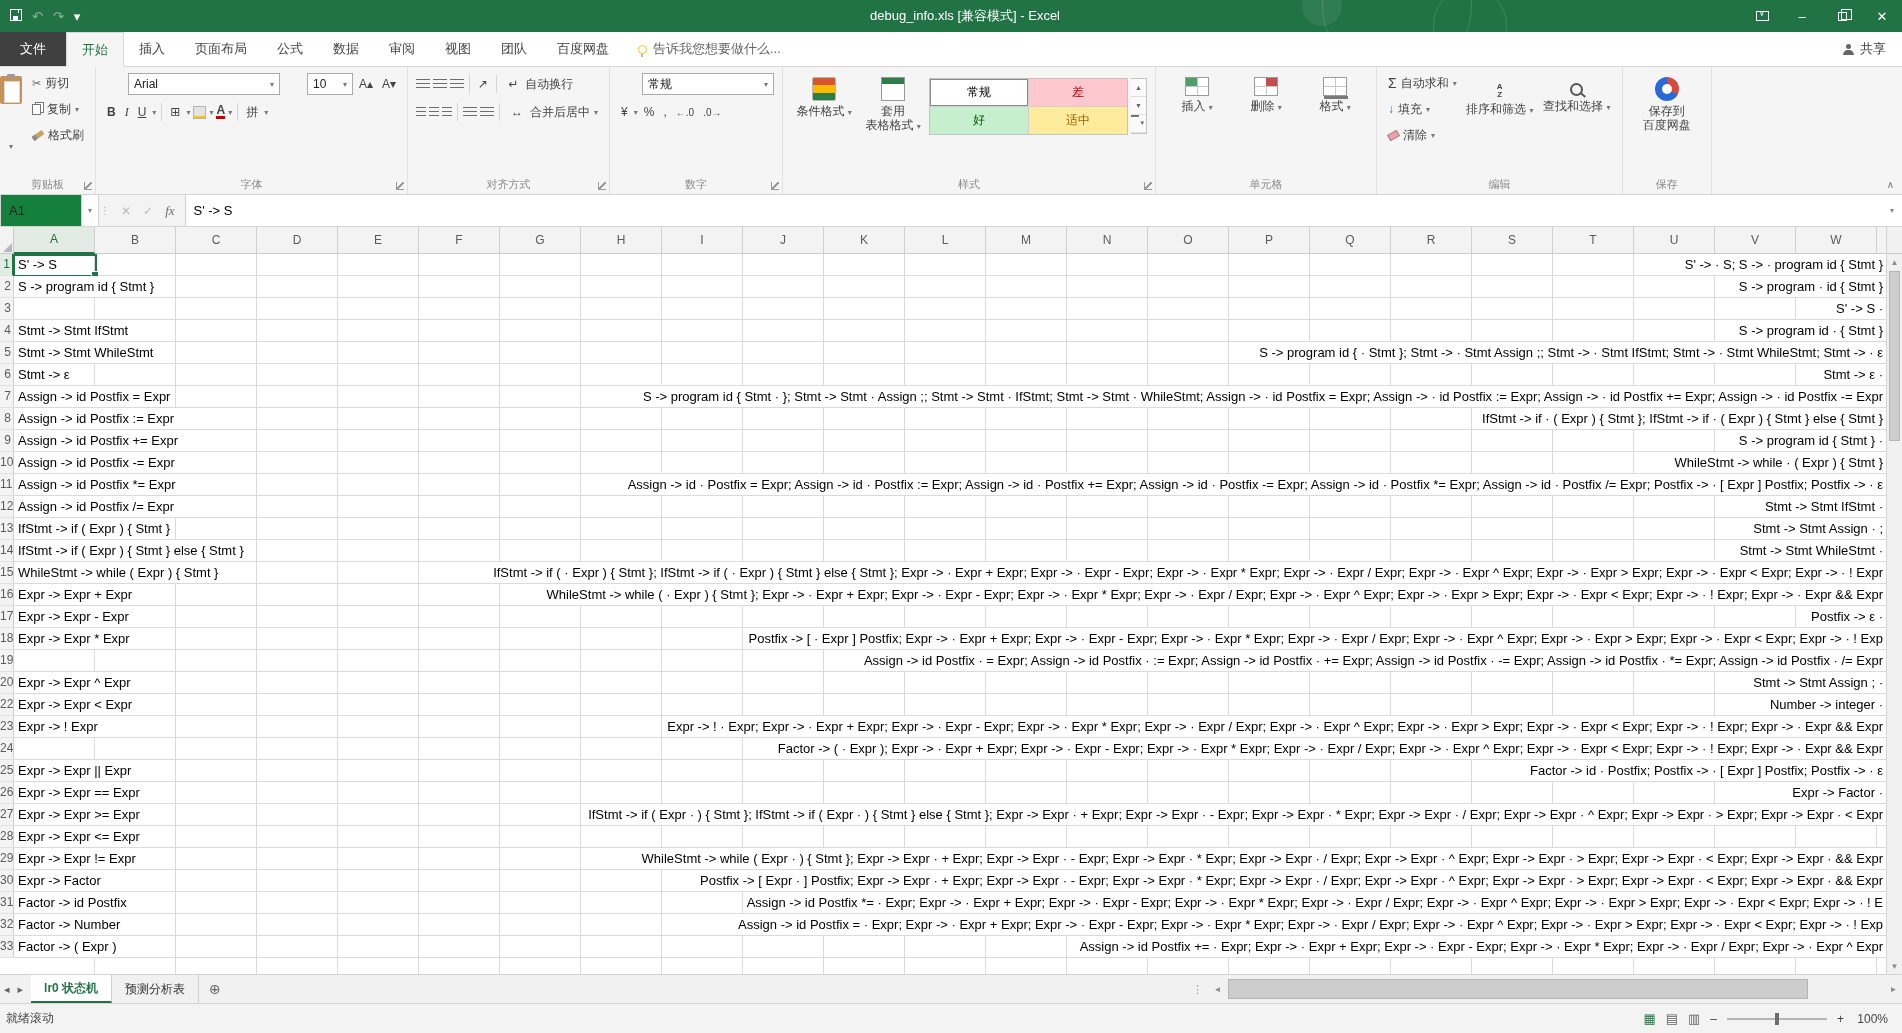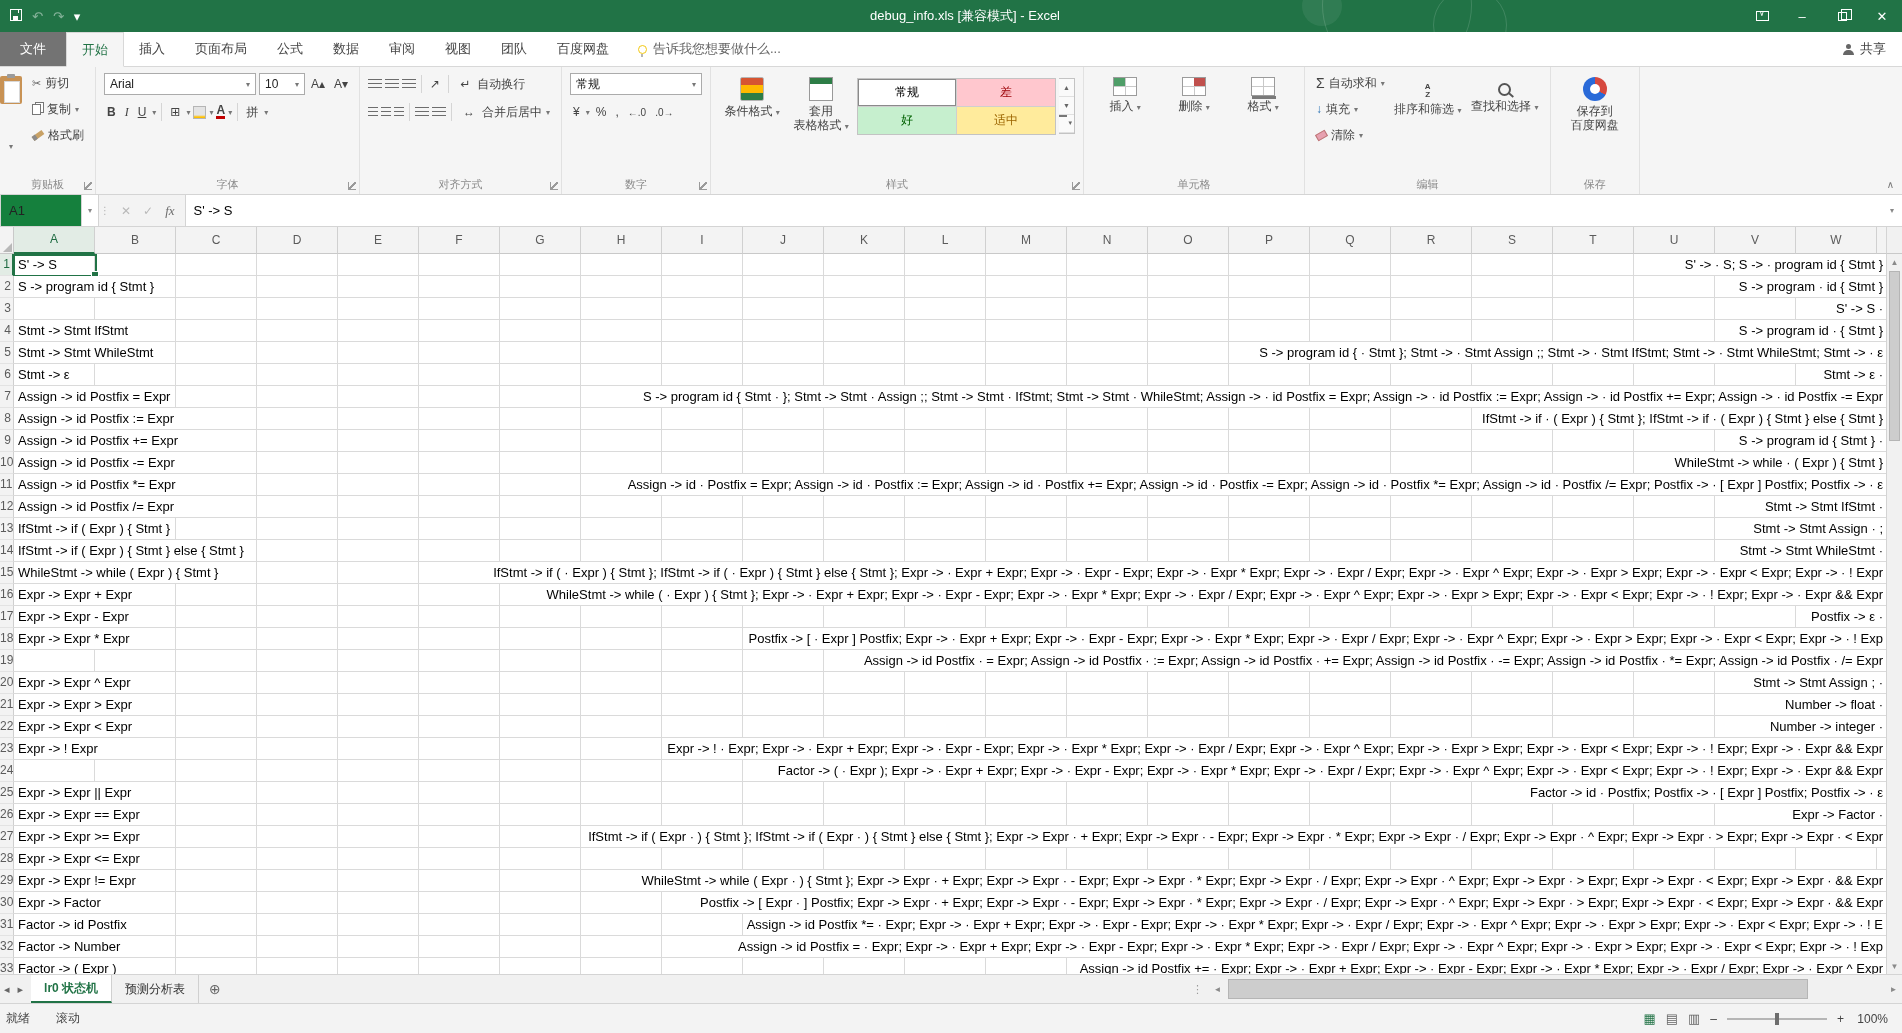--- a/index.html
+++ b/index.html
@@ -24,41 +24,41 @@
   .wc { width:40px; height:100%; display:flex; align-items:center; justify-content:center; font-size:13px; }
   .ic-ribbonopt { display:inline-block; width:13px; height:10px; border:1px solid #fff; position:relative; }
   .ic-ribbonopt::after { content:"∧"; position:absolute; left:2px; top:-3px; font-size:8px; transform:rotate(180deg); }
   .ic-restore { display:inline-block; width:9px; height:9px; border:1px solid #fff; position:relative; }
   .ic-restore::before { content:""; position:absolute; left:2px; top:-4px; width:9px; height:9px; border:1px solid #fff; }
 
   
   .tabrow { height:35px; background:#fff; display:flex; align-items:stretch; border-bottom:1px solid #d8d8d8; flex:none; position:relative; z-index:3; }
   .tabs { display:flex; align-items:stretch; }
   .tab { padding:0 15px; display:flex; align-items:center; font-size:13px; color:#444; cursor:default; }
-  .tab.file { background:#737373; color:#fff; padding:0 20px; }
+  .tab.file { background:#404040; color:#fff; padding:0 20px; }
   .tab.active { background:#f5f5f5; color:#217346; border:1px solid #d8d8d8; border-bottom:1px solid #f5f5f5; margin-bottom:-1px; }
   .tellme { display:flex; align-items:center; gap:6px; margin-left:14px; color:#666; font-size:13px; }
   .bulb { width:9px; height:9px; border:1.5px solid #f2c811; border-radius:50%; position:relative; }
   .bulb::after { content:""; position:absolute; left:2px; bottom:-4px; width:2px; height:3px; background:#b5b5b5; }
   .share { margin-left:auto; display:flex; align-items:center; gap:6px; padding:0 16px; color:#444; font-size:13px; }
   .person { width:11px; height:11px; position:relative; display:inline-block; }
   .person::before { content:""; position:absolute; left:3px; top:0; width:5px; height:5px; border-radius:50%; background:#666; }
   .person::after { content:""; position:absolute; left:0; bottom:0; width:11px; height:5px; border-radius:5px 5px 0 0; background:#666; }
 
   
   .ribbon { height:128px; background:#f5f5f5; border-bottom:1px solid #d4d4d4; display:flex; align-items:stretch; position:relative; flex:none; overflow:hidden; }
   .rgroup { display:flex; flex-direction:column; border-right:1px solid #e1e1e1; position:relative; padding:3px 3px 0; }
   .rcontent { flex:1; display:flex; align-items:flex-start; gap:3px; padding:2px 5px 0; }
   .rcontent.col { flex-direction:column; gap:4px; }
   .rrow { display:flex; align-items:center; gap:3px; height:24px; }
   .rlabel { height:18px; text-align:center; font-size:11px; color:#8a8a8a; line-height:16px; }
   .launcher { position:absolute; right:3px; bottom:4px; width:8px; height:8px; border-left:1px solid #9a9a9a; border-bottom:1px solid #9a9a9a; background:linear-gradient(135deg,transparent 40%,#9a9a9a 40% 60%,transparent 60%); }
   .sbtn { display:flex; align-items:center; gap:4px; font-size:12px; color:#444; height:22px; padding:0 3px; white-space:nowrap; }
   .dd { font-size:8px; color:#777; }
-  .combo { background:#fff; border:1px solid #ababab; height:22px; display:flex; align-items:center; justify-content:space-between; padding:0 5px; font-size:12px; color:#222; }
+  .combo { background:#fff; border:1px solid #ababab; height:22px; display:flex; align-items:center; justify-content:space-between; padding:0 5px; font-size:12px; color:#222;margin-left:24px; }
   .vsep { width:1px; height:18px; background:#d5d5d5; margin:0 2px; }
   .tbtn { font-size:12px; color:#444; padding:0 3px; white-space:nowrap; }
   .bigbtn { display:flex; flex-direction:column; align-items:center; width:66px; padding-top:5px; font-size:12px; color:#444; text-align:center; }
   .bb-label { line-height:14px; white-space:pre-line; margin-top:3px; }
   .bico { width:24px; height:24px; flex:none; }
   
   .paste-cut { width:30px; height:92px; overflow:hidden; position:relative; margin-left:-12px; display:flex; flex-direction:column; align-items:center; padding-top:4px; }
   .ic-clipboard { width:22px; height:28px; background:#c89254; border-radius:2px; position:relative; flex:none; }
   .ic-clipboard::after { content:""; position:absolute; left:4px; top:5px; width:14px; height:20px; background:#fff; border:1px solid #d8d8d8; }
   .ic-clipboard::before { content:""; position:absolute; left:7px; top:-2px; width:8px; height:4px; background:#9b9b9b; border-radius:1px; }
@@ -146,21 +146,21 @@
   .stab.active { background:#fff; color:#217346; font-weight:bold; border-bottom:2px solid #217346; }
   .addsheet { display:flex; align-items:center; padding:0 10px; color:#666; font-size:14px; }
   .tab-splitter { display:flex; align-items:center; color:#9a9a9a; padding:0 6px; font-size:11px; }
   .hscroll { margin-left:auto; width:716px; display:flex; align-items:center; background:#f1f1f1; }
   .hs-arrow { width:17px; text-align:center; color:#8a8a8a; font-size:8px; }
   .htrack { flex:1; height:100%; position:relative; }
   .hthumb { position:absolute; top:4px; bottom:4px; left:2px; width:88%; background:#cdcdcd; border:1px solid #b5b5b5; }
 
   
   .statusbar { height:30px; background:#f3f3f3; border-top:1px solid #d4d4d4; display:flex; align-items:center; flex:none; font-size:12px; color:#444; }
-  .sb-left { display:flex; align-items:center; gap:26px; padding-left:6px; }
+  .sb-left { display:flex; align-items:center; padding-left:6px; }
   .sb-right { margin-left:auto; display:flex; align-items:center; gap:10px; padding-right:14px; }
   .viewic { font-size:13px; color:#666; }
   .viewic.active { color:#217346; }
   .zoomtrack { width:100px; height:2px; background:#b5b5b5; position:relative; }
   .zoomtrack::before { content:""; position:absolute; left:50%; top:-3px; width:1px; height:8px; background:#8a8a8a; }
   .zoomthumb { position:absolute; left:48px; top:-5px; width:4px; height:12px; background:#6d6d6d; }
   .zoomlabel { min-width:34px; text-align:right; }
 </style>
 </head>
 <body>
@@ -566,25 +566,20 @@
         <div class="grid-row">
           <div class="row-num">19</div>
           <div class="cell-f"><span class="ctext">Assign -&gt; id Postfix · = Expr; Assign -&gt; id Postfix · := Expr; Assign -&gt; id Postfix · += Expr; Assign -&gt; id Postfix · -= Expr; Assign -&gt; id Postfix · *= Expr; Assign -&gt; id Postfix · /= Expr</span></div>
         </div>
         <div class="grid-row">
           <div class="row-num">20</div>
           <div class="cell-a"><span class="ctext">Expr -&gt; Expr ^ Expr</span></div>
           <div class="cell-f"><span class="ctext">Stmt -&gt; Stmt Assign ; ·</span></div>
         </div>
         <div class="grid-row">
-          <div class="row-num">21</div>
-          <div class="cell-a"><span class="ctext">Expr -&gt; Expr &gt; Expr</span></div>
-          <div class="cell-f"><span class="ctext">Number -&gt; float ·</span></div>
-        </div>
-        <div class="grid-row">
           <div class="row-num">22</div>
           <div class="cell-a"><span class="ctext">Expr -&gt; Expr &lt; Expr</span></div>
           <div class="cell-f"><span class="ctext">Number -&gt; integer ·</span></div>
         </div>
         <div class="grid-row">
           <div class="row-num">23</div>
           <div class="cell-a"><span class="ctext">Expr -&gt; ! Expr</span></div>
           <div class="cell-f"><span class="ctext">Expr -&gt; ! · Expr; Expr -&gt; · Expr + Expr; Expr -&gt; · Expr - Expr; Expr -&gt; · Expr * Expr; Expr -&gt; · Expr / Expr; Expr -&gt; · Expr ^ Expr; Expr -&gt; · Expr &gt; Expr; Expr -&gt; · Expr &lt; Expr; Expr -&gt; · ! Expr; Expr -&gt; · Expr &amp;&amp; Expr</span></div>
         </div>
         <div class="grid-row">

